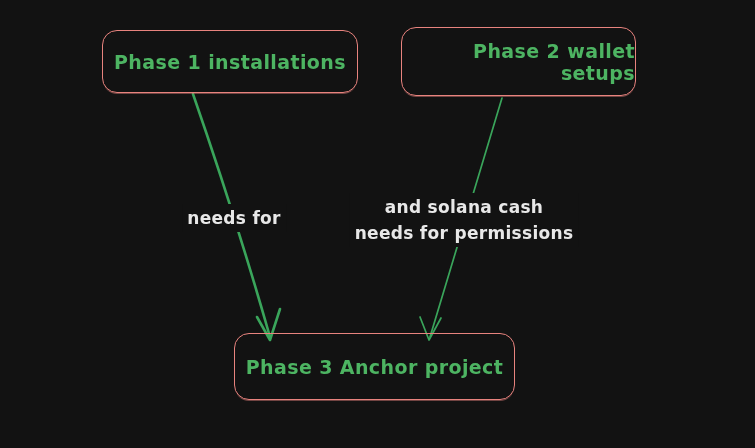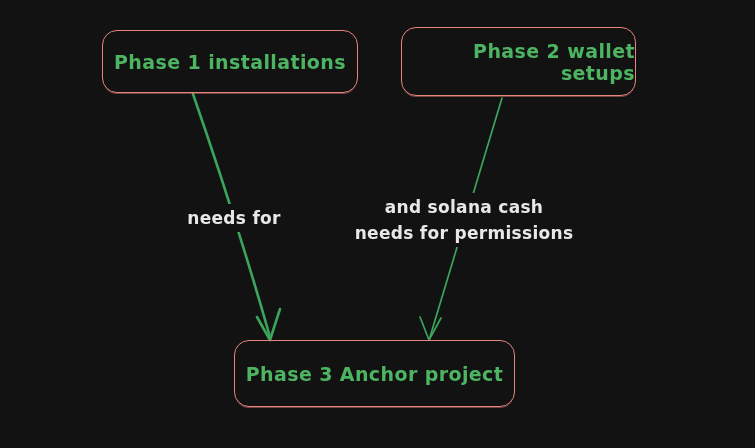--- a/index.html
+++ b/index.html
@@ -37,21 +37,21 @@
     border-radius:15px;
     box-shadow:0 2px 0 -1px rgba(232,131,126,0.45);
     color:var(--node-text);
     font-size:19px;font-weight:600;letter-spacing:0.4px;
     text-align:right;
     background:transparent;
     box-sizing:border-box;
   }
   .node-phase1{left:102px;top:30px;width:256px;height:63px;}
   .node-phase2{left:401px;top:27px;width:235px;height:69px;}
-  .node-phase3{left:234px;top:340px;width:281px;height:67px;}
+  .node-phase3{left:234px;top:333px;width:281px;height:67px;}
   .edge-label{
     position:absolute;
     z-index:2;
     transform:translate(-50%,-50%);
     background:var(--background);
     color:var(--edge-label-text);
     font-size:17px;font-weight:600;letter-spacing:0.3px;
     line-height:26px;
     text-align:center;
     white-space:nowrap;

